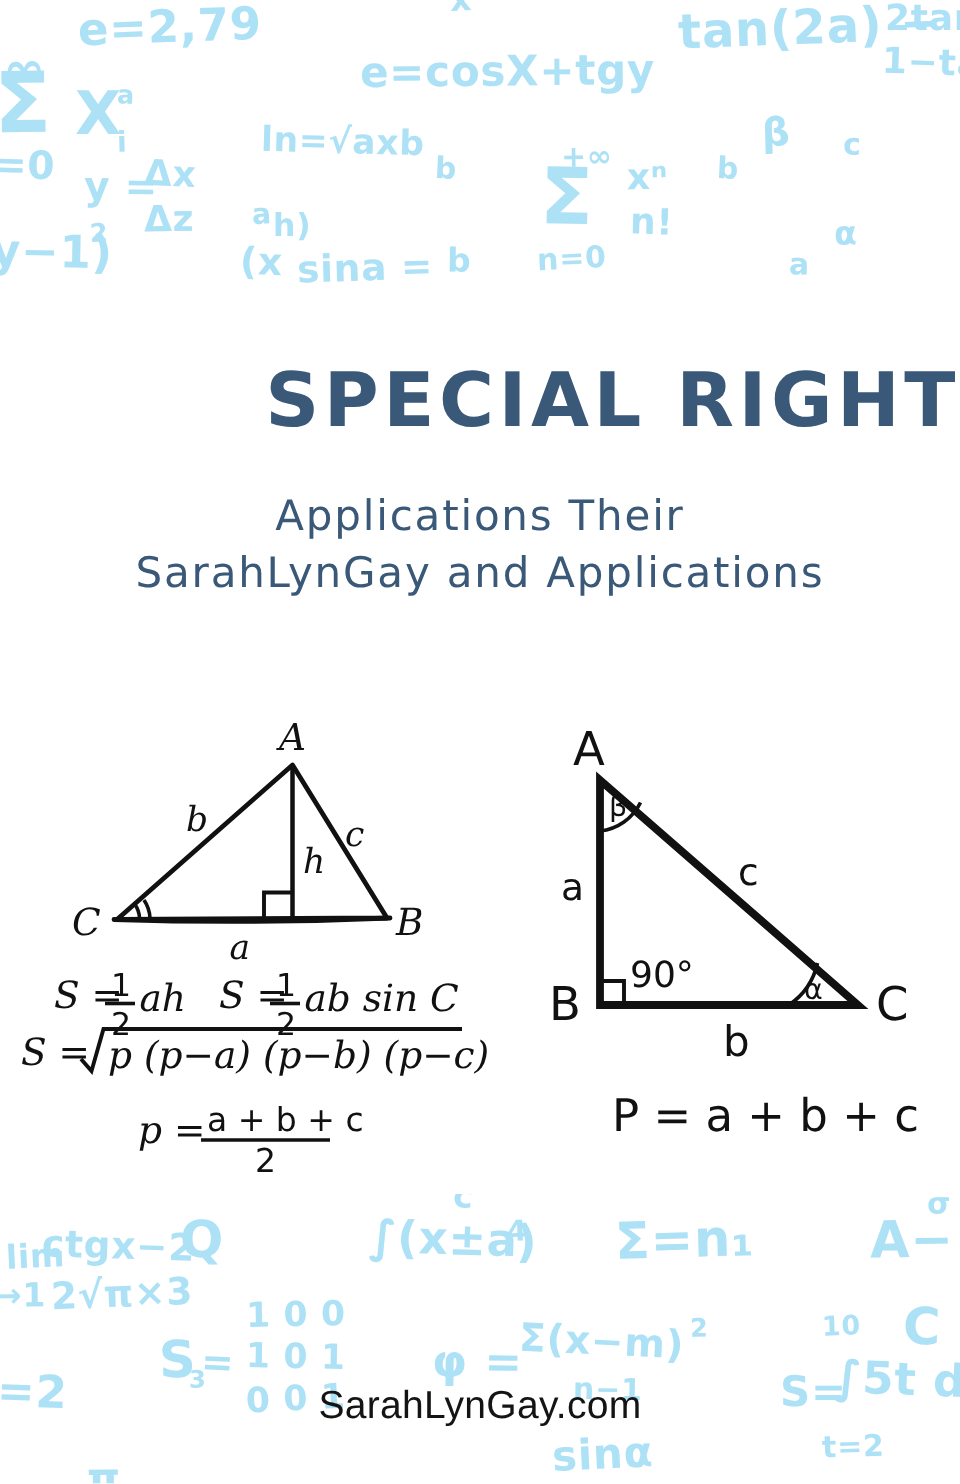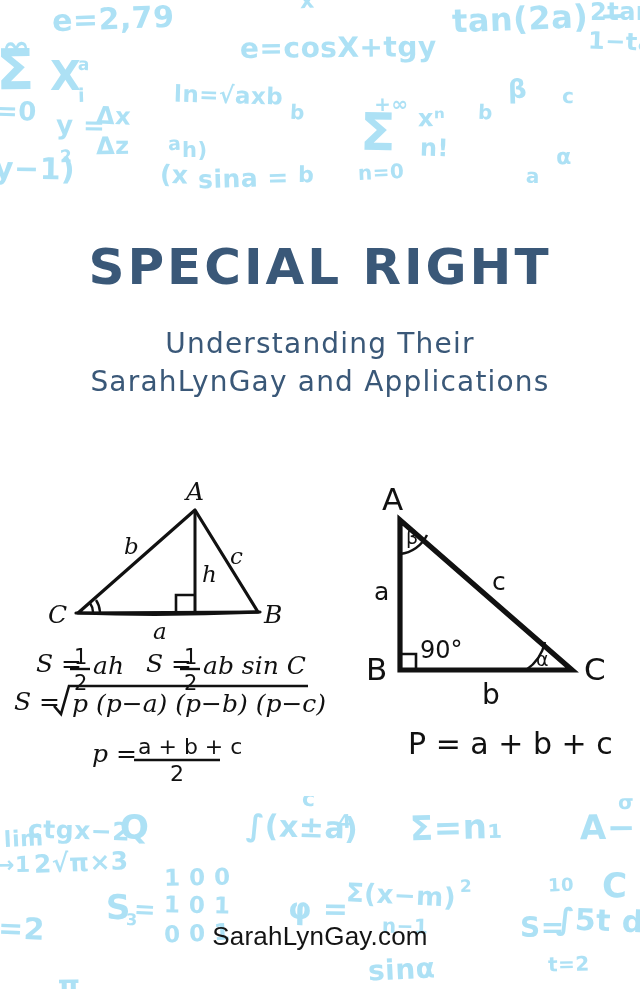--- a/index.html
+++ b/index.html
@@ -47,20 +47,21 @@
   }
   #main-title {
     color: #3a5878;
     font-family: "DejaVu Sans", sans-serif;
     font-weight: 700;
     font-size: 50px;
     line-height: 1.18;
     letter-spacing: 3px;
     margin: 0;
     text-transform: uppercase;
+    text-align: right;
   }
   #subtitle {
     color: #3a5878;
     font-family: "DejaVu Sans", sans-serif;
     font-weight: 400;
     font-size: 28px;
     line-height: 1.35;
     letter-spacing: 1.2px;
     margin: 28px 0 0 0;
   }
@@ -140,21 +141,21 @@
       <div class="bg-formula" style="left: 556px; top: 152px; font-size: 22px; transform: rotate(-1.1deg);">α</div>
       <div class="bg-formula" style="left: 526px; top: 172px; font-size: 20px; transform: rotate(1.1deg);">a</div>
       <div class="bg-formula" style="left: 300px; top: -4px; font-size: 22px; transform: rotate(-2.75deg);">x</div>
     </div>
 
   <div id="title-block">
     <h1 id="main-title">
       <span>SPECIAL RIGHT</span><br>
     </h1>
     <p id="subtitle">
-      <span>Understanding Their</span><br>
+      <span>Applications Their</span><br>
       <span>SarahLynGay and Applications</span>
     </p>
   </div>
 
   <div id="diagram-left">
     <svg class="diagram-svg" width="320" height="300" viewBox="0 0 320 300">
 
       <path d="M 70 131 L 187 28 L 250 130 Z" fill="none" stroke="#111111" stroke-width="3.2" stroke-linejoin="round" stroke-linecap="round"></path>
 
       <path d="M 68 131 Q 160 134 252 130" fill="none" stroke="#111111" stroke-width="3.2" stroke-linecap="round"></path>

